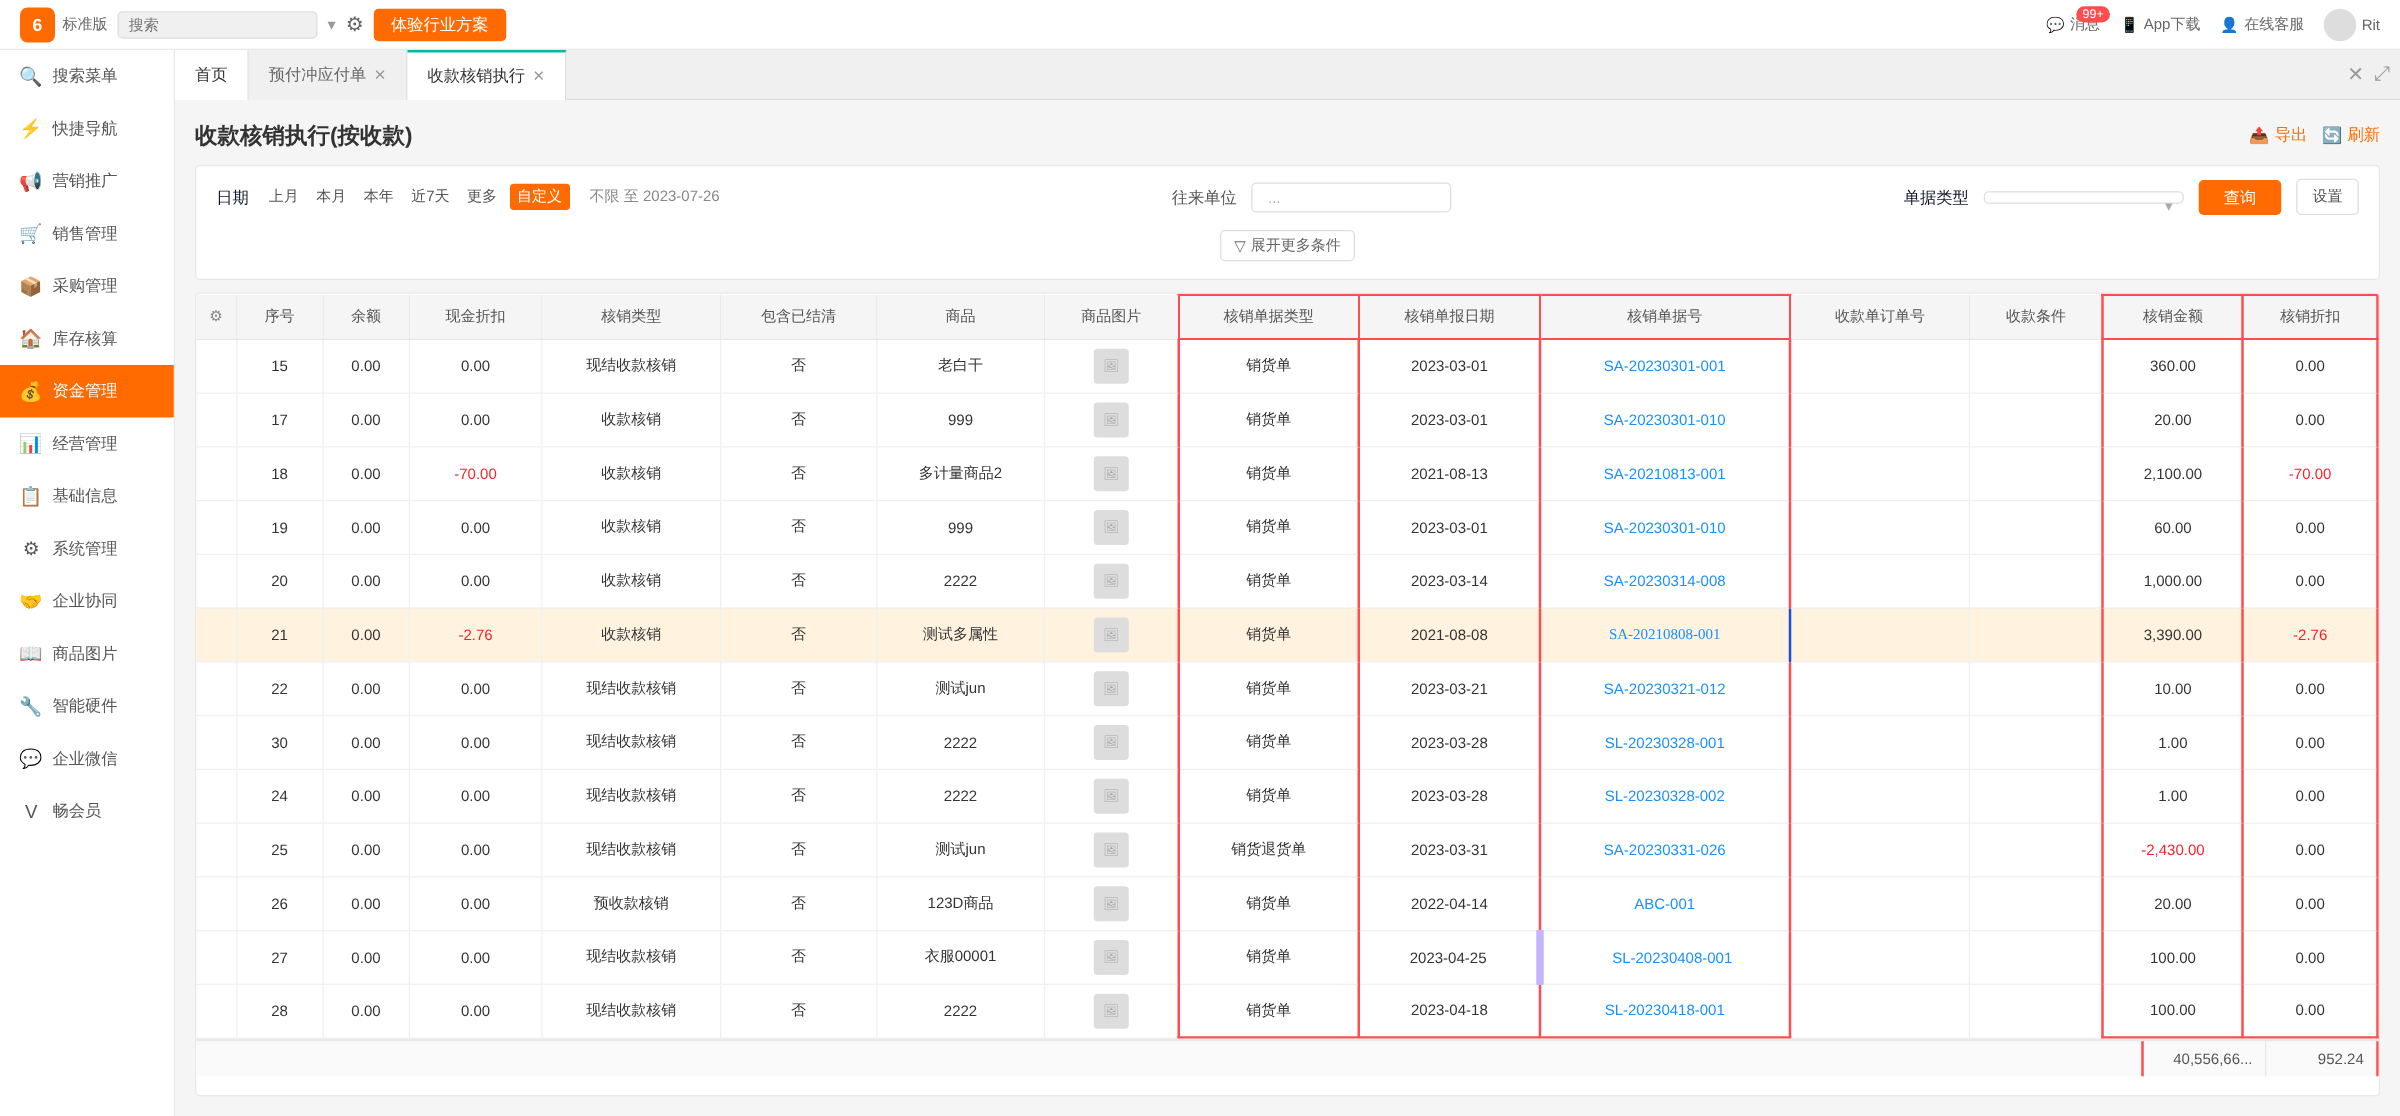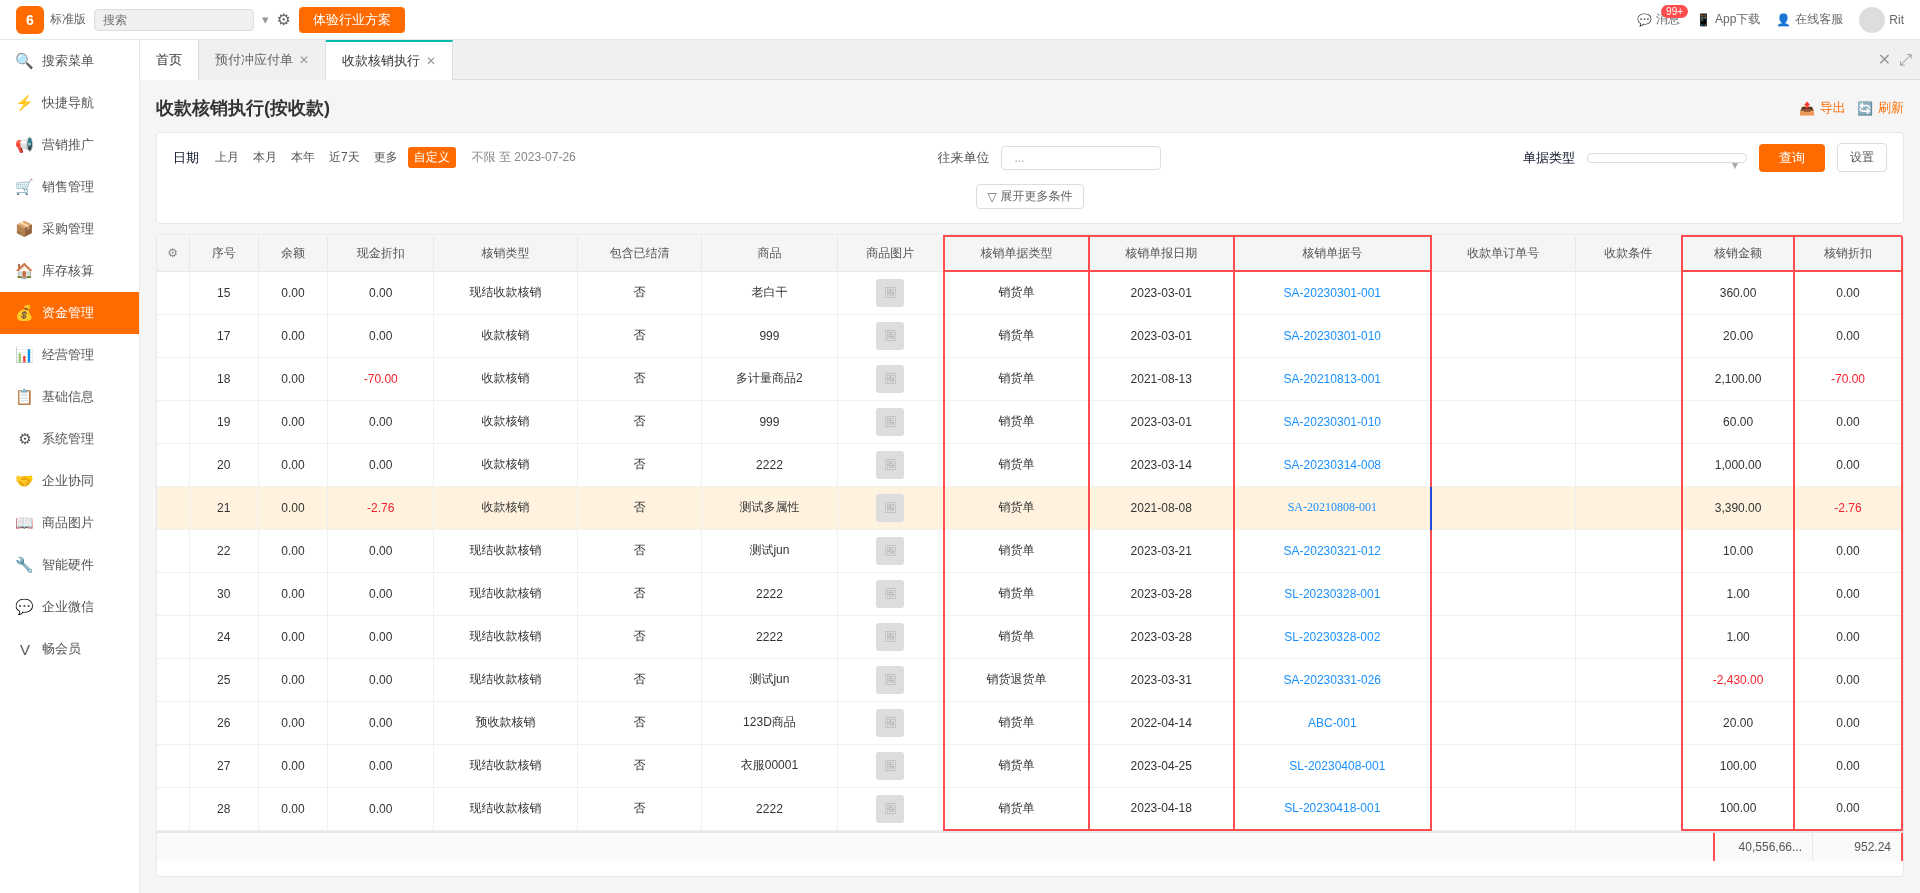--- a/index.html
+++ b/index.html
@@ -487,21 +487,21 @@
       <td>0.00</td>
       <td style="">0.00</td>
       <td>现结收款核销</td>
       <td>否</td>
       <td>衣服00001</td>
       <td>
                   <div style="width:28px;height:28px;background:#ddd;border-radius:3px;margin:0 auto;display:flex;align-items:center;justify-content:center;font-size:10px;color:#aaa;">🖼</div>
                 </td>
       <td style="border-left:2px solid #ff4d4f;border-right:2px solid #ff4d4f;">销货单</td>
       <td style="border-left:2px solid #ff4d4f;border-right:2px solid #ff4d4f;">2023-04-25</td>
-      <td style="border-left:2px solid #c4b5fd;border-right:2px solid #ff4d4f;padding-left:20px;"><a class="link-text">SL-20230408-001</a></td>
+      <td style="border-left:6px solid #c4b5fd;border-right:2px solid #ff4d4f;padding-left:20px;"><a class="link-text">SL-20230408-001</a></td>
       <td></td>
       <td></td>
       <td style="border-left:2px solid #ff4d4f;border-right:2px solid #ff4d4f;">100.00</td>
       <td style="border-left:2px solid #ff4d4f;border-right:2px solid #ff4d4f;">0.00</td>
     </tr>
               <tr>
       <td></td>
       <td>28</td>
       <td>0.00</td>
       <td style="">0.00</td>

